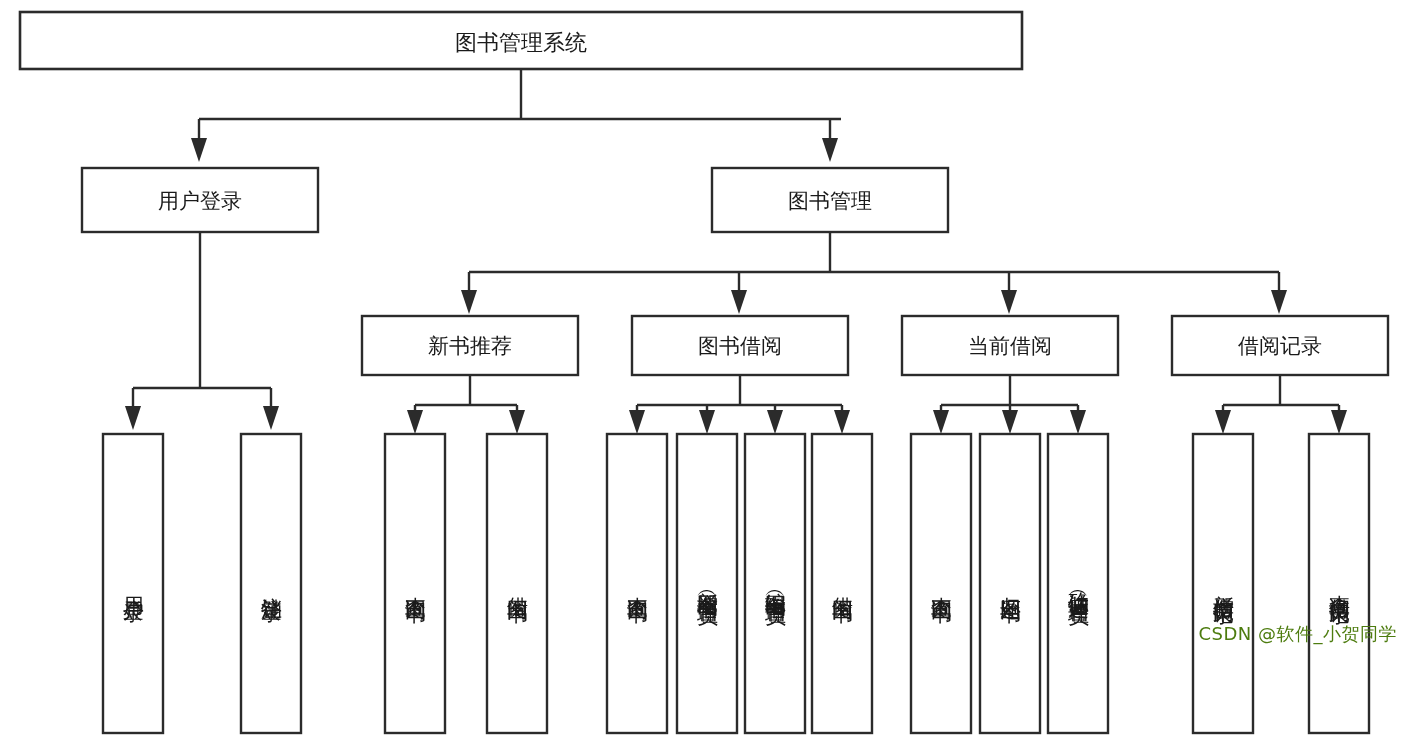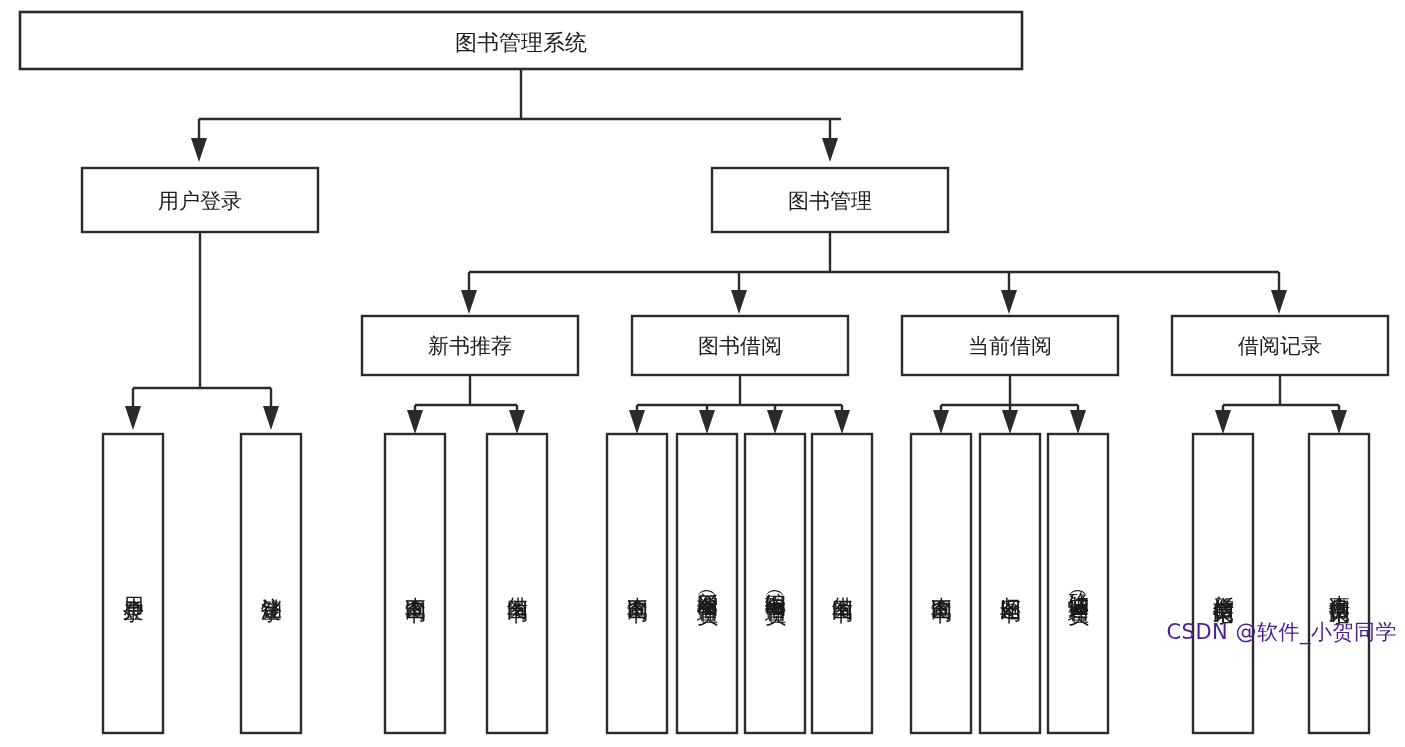--- a/index.html
+++ b/index.html
@@ -68,22 +68,22 @@
     letter-spacing: 2px;
     color: #1a1a1a;
     white-space: nowrap;
     pointer-events: none;
   }
   .watermark {
     position: absolute;
     right: 8px;
     bottom: 4px;
     font-family: "DejaVu Sans", "Liberation Sans", sans-serif;
-    font-size: 21px;
-    color: #4c1d95;
+    font-size: 18px;
+    color: #4d7c0f;
     letter-spacing: 0.5px;
     white-space: nowrap;
   }
 </style>
 </head>
 <body>
 
 <div id="diagram-root">
 
   <svg id="tree-svg" viewBox="0 0 1405 747" xmlns="http://www.w3.org/2000/svg">

